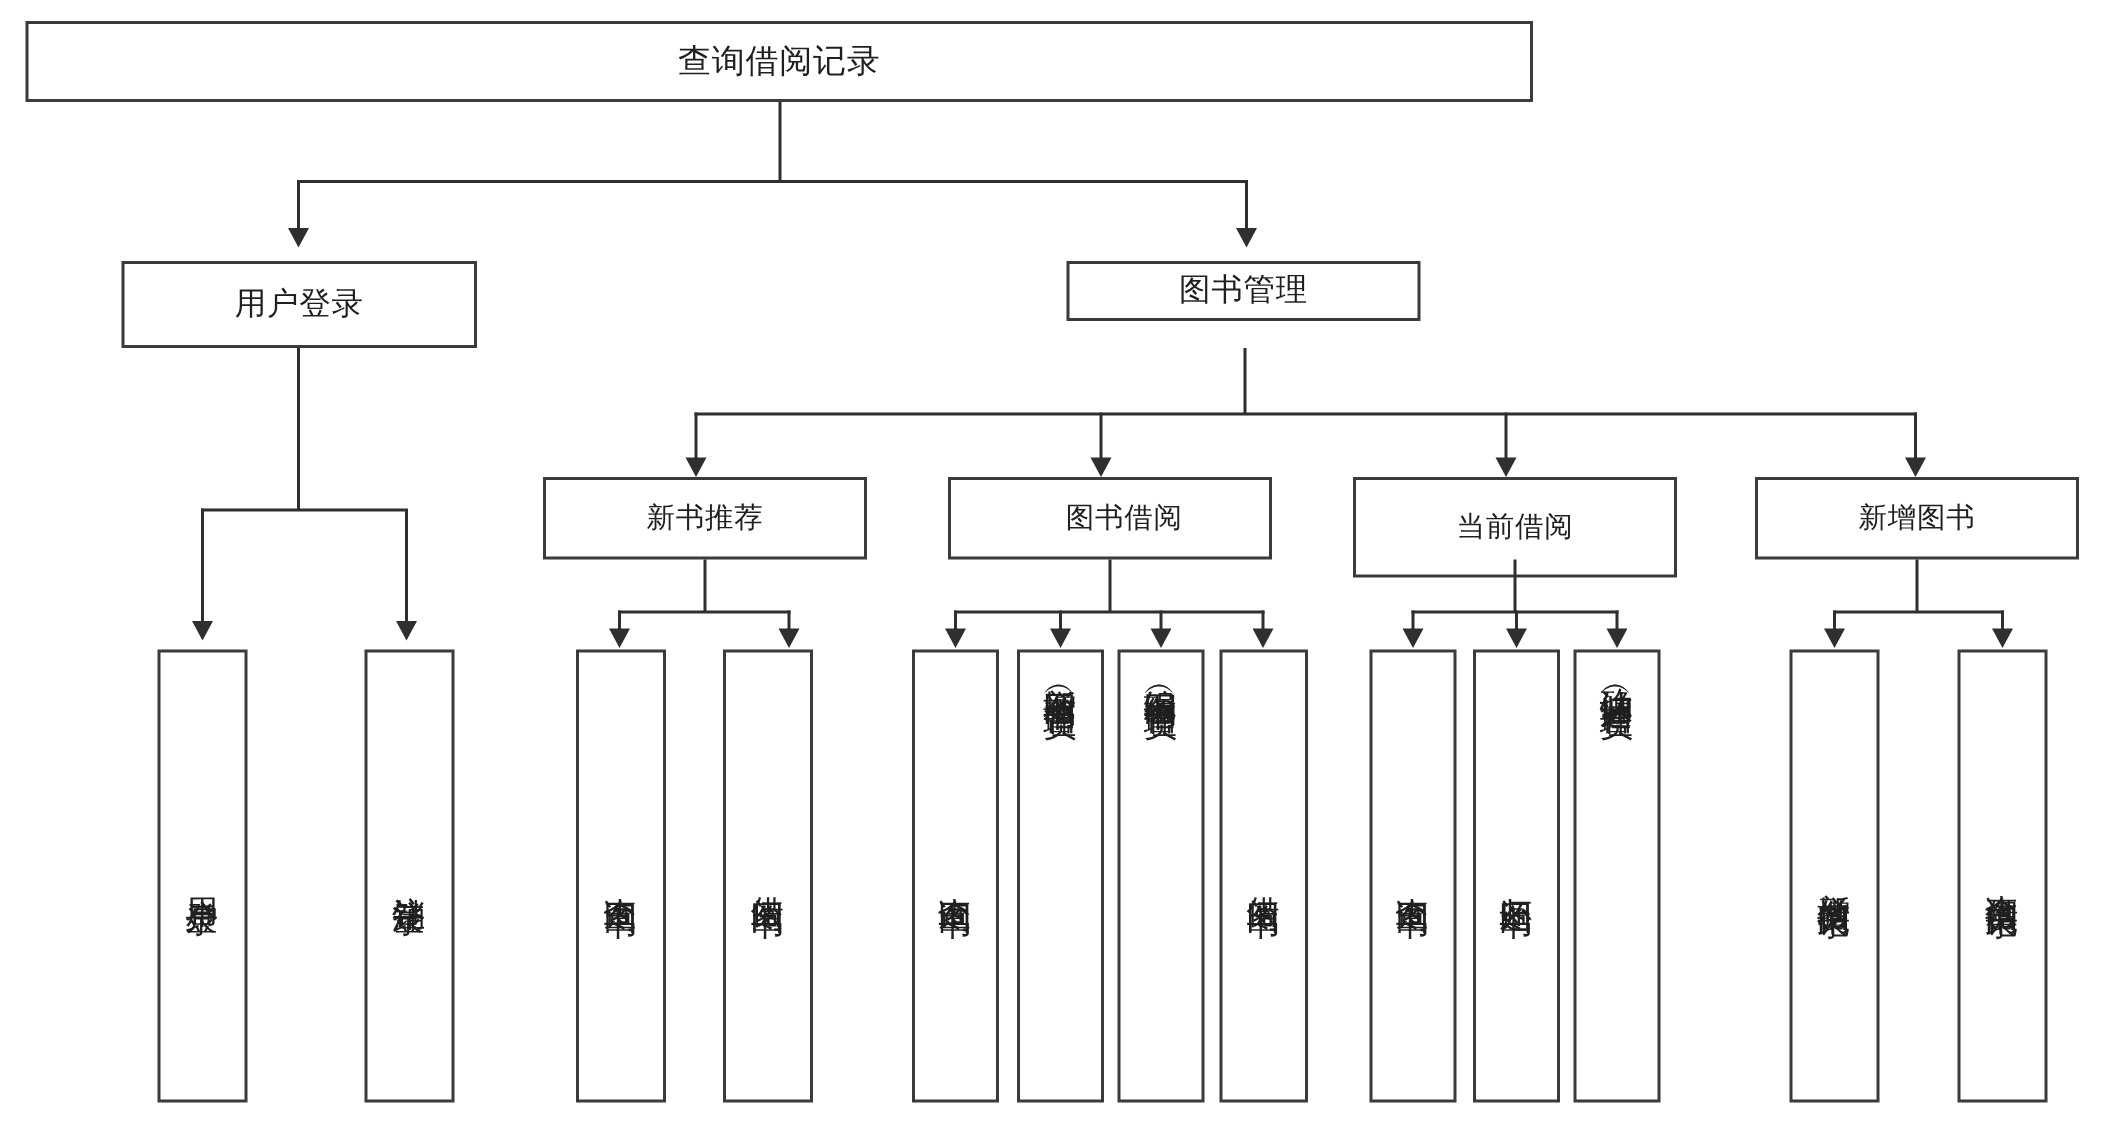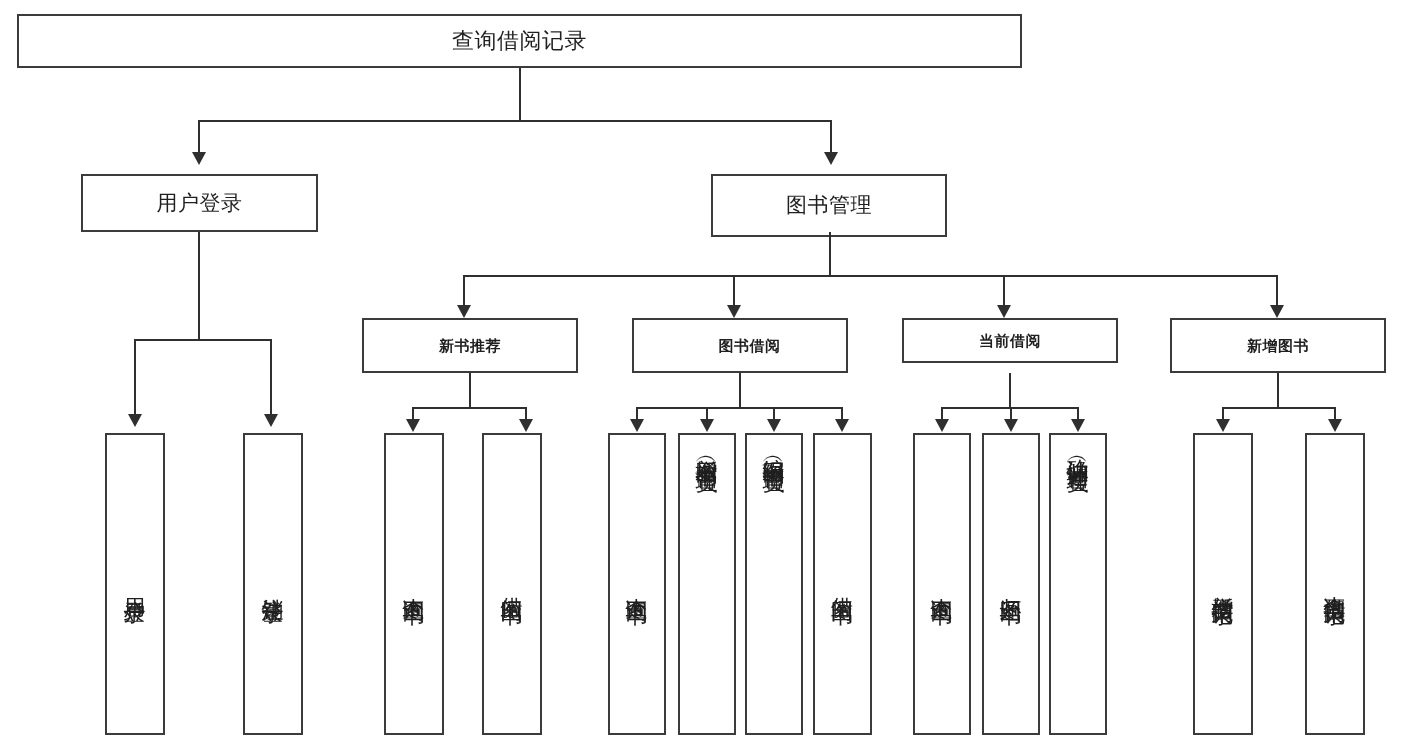--- a/index.html
+++ b/index.html
@@ -27,21 +27,21 @@
   }
   .node .lbl{
     font-size:21px;
     line-height:1.15;
     color:#1f1f1f;
     letter-spacing:0.5px;
     white-space:nowrap;
   }
   .node.root .lbl{font-size:22px;}
   .node.lvl2 .lbl{font-size:21px;}
-  .node.lvl3 .lbl{font-size:15px;font-weight:bold;}
+  .node.lvl3 .lbl{font-size:19px;}
   
   .node.vert{
     align-items:flex-start;
     justify-content:center;
     padding-top:6px;
   }
   .node.vert .lbl{
     writing-mode:vertical-rl;
     text-orientation:upright;
     font-size:22px;
@@ -93,21 +93,21 @@
   <div class="vline" style="left:198px;top:120px;width:2px;height:33px;"></div>
   <div class="arrow" style="left:192px;top:152px;"></div>
 
   <div class="vline" style="left:830px;top:120px;width:2px;height:33px;"></div>
   <div class="arrow" style="left:824px;top:152px;"></div>
 
   <div class="node lvl2" style="left:81px;top:174px;width:237px;height:58px;">
     <span class="lbl">用户登录</span>
   </div>
 
-  <div class="node lvl2" style="left:711px;top:174px;width:236px;height:63px;">
+  <div class="node lvl2" style="left:711px;top:174px;width:236px;height:40px;">
     <span class="lbl">图书管理</span>
   </div>
 
   <div class="vline" style="left:198px;top:232px;width:2px;height:108px;"></div>
   <div class="hline" style="left:134px;top:339px;width:136px;height:2px;"></div>
   <div class="vline" style="left:134px;top:339px;width:2px;height:76px;"></div>
   <div class="arrow" style="left:128px;top:414px;"></div>
   <div class="vline" style="left:270px;top:339px;width:2px;height:76px;"></div>
   <div class="arrow" style="left:264px;top:414px;"></div>
 
@@ -121,21 +121,21 @@
   <div class="arrow" style="left:997px;top:305px;"></div>
   <div class="vline" style="left:1276px;top:275px;width:2px;height:31px;"></div>
   <div class="arrow" style="left:1270px;top:305px;"></div>
 
   <div class="node lvl3" style="left:362px;top:318px;width:216px;height:55px;">
     <span class="lbl">新书推荐</span>
   </div>
   <div class="node lvl3" style="left:632px;top:318px;width:216px;height:55px;padding-left:19px;">
     <span class="lbl">图书借阅</span>
   </div>
-  <div class="node lvl3" style="left:902px;top:318px;width:216px;height:45px;text-align:center;">
+  <div class="node lvl3" style="left:902px;top:318px;width:216px;height:67px;text-align:center;">
     <span class="lbl">当前借阅</span>
   </div>
   <div class="node lvl3" style="left:1170px;top:318px;width:216px;height:55px;">
     <span class="lbl">新增图书</span>
   </div>
 
   <div class="vline" style="left:469px;top:373px;width:2px;height:35px;"></div>
   <div class="hline" style="left:412px;top:407px;width:115px;height:2px;"></div>
   <div class="vline" style="left:412px;top:407px;width:2px;height:13px;"></div>
   <div class="arrow" style="left:406px;top:419px;"></div>

